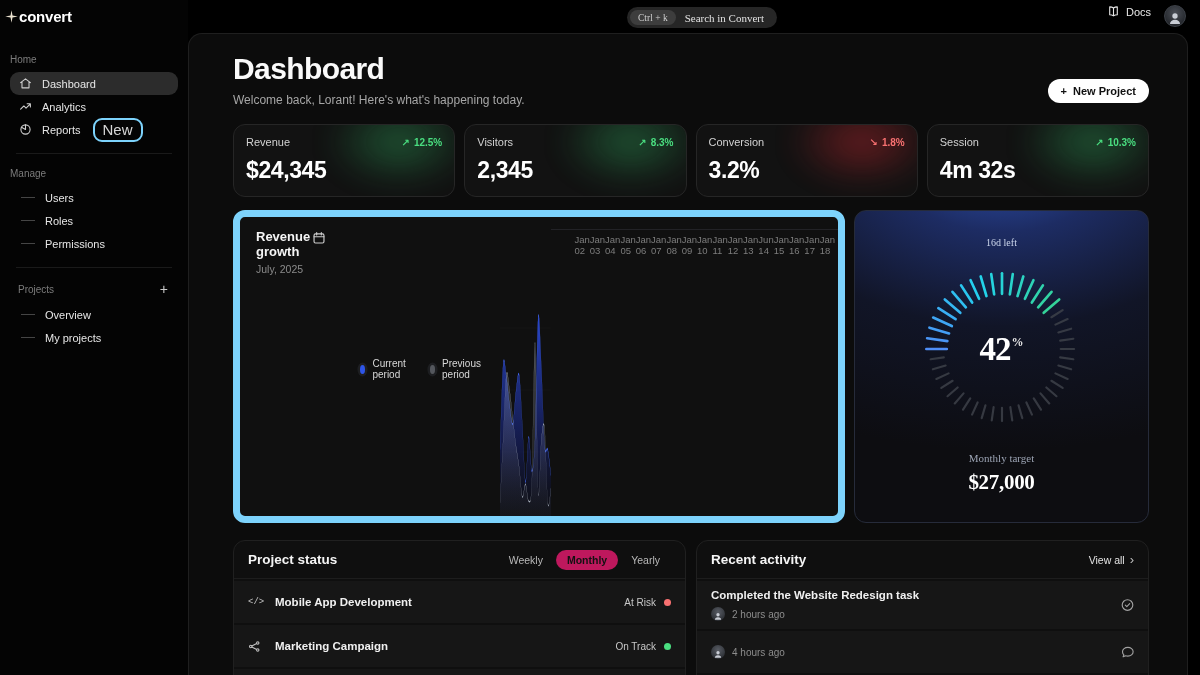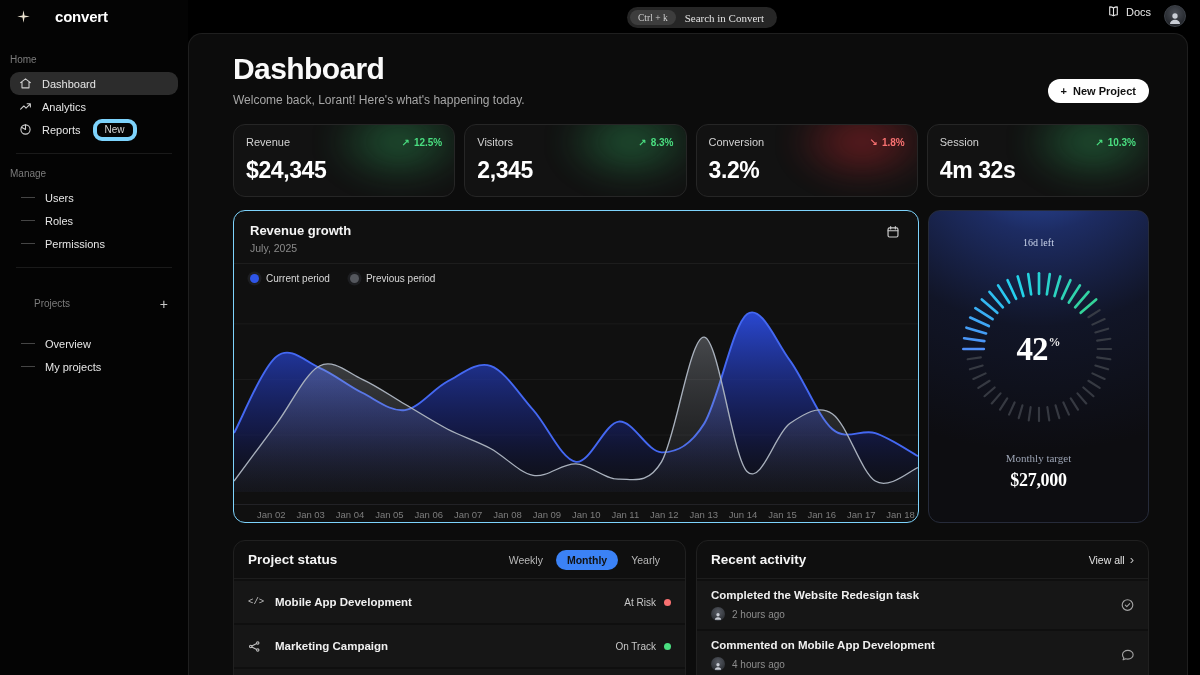--- a/index.html
+++ b/index.html
@@ -1,38 +1,38 @@
 <!DOCTYPE html>
 <html><head>
 <meta charset="utf-8">
 <style>
   * { margin:0; padding:0; box-sizing:border-box; }
   html,body { width:1200px; height:675px; overflow:hidden; background:#000; font-family:"Liberation Sans","DejaVu Sans",sans-serif; color:#f2f2f2; -webkit-font-smoothing:antialiased; }
   svg { display:block; }
 
   
-  .logo { position:absolute; left:16px; top:8px; display:flex; align-items:center; gap:24px; }
+  .logo { position:absolute; left:4px; top:8px; display:flex; align-items:center; gap:0; }
   .logo-name { font-size:15px; font-weight:700; letter-spacing:-0.2px; color:#fff; }
   .search-pill { position:absolute; left:627px; top:7px; height:21px; display:flex; align-items:center; gap:9px; background:#262626; border-radius:11px; padding:0 13px 0 3px; cursor:pointer;font-family:Liberation Serif, serif; }
   .kbd { background:#3d3d3d; border-radius:8px; height:15px; display:flex; align-items:center; padding:0 8px; font-size:9.5px; color:#cfcfcf; }
   .search-text { font-size:11px; color:#e3e3e3; }
   .topbar-right { position:absolute; right:14px; top:5px; display:flex; align-items:flex-start; gap:13px; }
   .docs-link { display:flex; align-items:center; gap:6px; font-size:11px; color:#e8e8e8; cursor:pointer; }
   .avatar { width:22px; height:22px; border-radius:50%; background:radial-gradient(circle at 50% 35%, #4a4e56 0%, #23262b 75%); border:1px solid #3c4047; overflow:hidden; display:flex; align-items:flex-end; justify-content:center; cursor:pointer; }
 
   
   .sidebar { position:absolute; left:0; top:0; width:188px; height:675px; background:#040404; padding:40px 10px 0 10px; }
   .side-label { font-size:10px; color:#7c7c7c; margin:14px 0 7px; }
   .side-label-row { display:flex; align-items:center; justify-content:space-between; margin:14px 8px 7px; }
-  .side-label-row .side-label { margin:16px; }
+  .side-label-row .side-label { margin:0; }
   .plus-btn { color:#c9c9c9; font-size:14px; line-height:1; cursor:pointer; padding:0 2px; }
   .side-item { display:flex; align-items:center; gap:10px; height:23px; padding:0 9px; border-radius:9px; font-size:11px; color:#e6e6e6; cursor:pointer; }
   .side-item.active { background:#2c2c2c; }
   .side-item .ic { width:13px; height:13px; color:#cfcfcf; flex:0 0 auto; }
-  .badge { border:4px solid #7dd3fc; border-radius:9px; font-size:10px; color:#d6d6d6; padding:1.5px 8px; margin-left:2px; }
+  .badge { border:2px solid #7dd3fc; border-radius:9px; font-size:15px; color:#d6d6d6; padding:1.5px 8px; margin-left:2px; }
   .dash { width:14px; height:1px; background:#454545; flex:0 0 auto; margin-left:2px; }
   .side-div { border-top:1px solid #1a1a1a; margin:12px 6px 0; }
 
   
   .main { position:absolute; left:188px; top:33px; width:1000px; height:660px; background:#0c0c0c; border:1px solid #1f1f1f; border-bottom:none; border-radius:14px 14px 0 0; padding:18px 38px 0 44px; overflow:hidden; }
   .head-row { display:flex; justify-content:space-between; align-items:flex-start; }
   .page-title { font-size:30px; font-weight:700; letter-spacing:-0.6px; color:#fafafa; }
   .page-sub { margin-top:7px; font-size:12px; color:#a6a6a6; }
   .new-project { margin-top:27px; background:#fff; color:#101010; border:none; border-radius:14px; height:24px; padding:0 13px; font-size:11px; font-weight:700; display:flex; align-items:center; gap:6px; cursor:pointer; font-family:inherit; }
 
@@ -40,51 +40,51 @@
   .stats { margin-top:17px; display:grid; grid-template-columns:repeat(4,1fr); gap:9px; }
   .stat-card { position:relative; height:73px; background:#121212; border:1px solid #262626; border-radius:12px; padding:11px 12px; overflow:hidden; }
   .stat-glow { position:absolute; right:-20px; top:-28px; width:150px; height:90px; border-radius:50%; filter:blur(14px); opacity:.8; pointer-events:none; }
   .stat-top { position:relative; display:flex; justify-content:space-between; align-items:center; }
   .stat-label { font-size:11px; color:#d2d2d2; }
   .stat-delta { font-size:10px; display:flex; align-items:center; gap:4px; font-weight:600; }
   .stat-value { position:relative; margin-top:9px; font-size:23px; font-weight:700; letter-spacing:-0.4px; color:#fff; }
 
   
   .mid { margin-top:13px; display:flex; gap:9px; height:313px; }
-  .chart-card { width:686px; background:#101010; border:1px solid #7dd3fc; border-radius:12px; display:flex; flex-direction:column; overflow:hidden; }
+  .chart-card { width:612px; background:#101010; border:7px solid #7dd3fc; border-radius:12px; display:flex; flex-direction:row; overflow:hidden; }
   .chart-head { display:flex; justify-content:space-between; align-items:flex-start; padding:12px 16px 9px; }
   .chart-title { font-size:13px; font-weight:700; color:#f5f5f5; }
   .chart-sub { margin-top:4px; font-size:10.5px; color:#8b8b8b; }
   .cal-btn { background:none; border:none; color:#cdcdcd; cursor:pointer; padding:2px; }
   .chart-div { border-top:1px solid #1d1d1d; }
   .legend { display:flex; align-items:center; gap:20px; padding:9px 16px 4px; }
   .legend-item { display:flex; align-items:center; gap:7px; font-size:10px; color:#d8d8d8; cursor:pointer; }
   .legend-dot { width:9px; height:9px; border-radius:50%; box-shadow:0 0 0 2.5px rgba(120,130,160,0.12); }
   .chart-svg { width:100%; height:228px; margin-top:auto; }
   .x-labels { display:flex; justify-content:space-between; padding:4px 3px 0 23px; height:19px; font-size:9.5px; color:#7d7d7d; border-top:1px solid #222226;margin-top:12px; }
 
   .gauge-card { flex:1; border-radius:12px; border:1px solid #262b3a;
     background:radial-gradient(150% 95% at 50% -18%, #2f54b5 0%, #1d2c63 26%, #111527 58%, #0d0d11 100%);
     display:flex; flex-direction:column; align-items:center; padding-top:26px;font-family:Liberation Serif, serif; }
   .days-left { font-size:10px; color:#ccd6ec; }
   .gauge-wrap { position:relative; margin-top:12px; width:178px; height:178px; }
   .gauge-center { position:absolute; inset:0; display:flex; align-items:center; justify-content:center; }
   .gauge-num { font-size:33px; font-weight:700; letter-spacing:-1px; color:#fff; }
   .gauge-unit { font-size:12px; font-weight:700; color:#e8e8e8; vertical-align:14px; margin-left:1px; }
   .target-label { margin-top:14px; font-size:11px; color:#9aa2b2; }
-  .target-value { margin-top:6px; font-size:18px; font-weight:700; letter-spacing:-0.3px; color:#fff; }
+  .target-value { margin-top:6px; font-size:21px; font-weight:700; letter-spacing:-0.3px; color:#fff; }
 
   
   .bottom { margin-top:17px; display:flex; gap:10px; }
   .panel-card { width:454px; background:#0f0f0f; border:1px solid #202020; border-radius:12px; overflow:hidden; height:300px; }
   .panel-head { height:37px; display:flex; justify-content:space-between; align-items:center; padding:0 14px; }
   .panel-title { font-size:13.5px; font-weight:700; color:#f5f5f5; }
   .tabs { display:flex; align-items:center; gap:2px; }
   .tab { font-size:10.5px; color:#b9b9b9; padding:4px 11px; border-radius:13px; cursor:pointer; background:none; border:none; font-family:inherit; }
-  .tab.active { background:#3b82f6; color:#111; font-weight:700; }
+  .tab.active { background:#be185d; color:#111; font-weight:700; }
   .panel-div { border-top:1px solid #1d1d1d; }
   .p-row { height:42px; background:#161616; margin-top:2px; display:flex; align-items:center; padding:0 14px; gap:11px; cursor:pointer; }
   .p-row:first-of-type { margin-top:0; }
   .p-ic { width:16px; color:#c4c4c4; font-family:"Liberation Mono","DejaVu Sans Mono",monospace; font-size:9px; flex:0 0 auto; }
   .p-name { font-size:11.5px; font-weight:600; color:#f0f0f0; }
   .p-right { margin-left:auto; display:flex; align-items:center; gap:8px; }
   .p-status { font-size:10px; color:#c7c7c7; }
   .p-dot { width:7px; height:7px; border-radius:50%; }
   .view-all { display:flex; align-items:center; gap:5px; background:none; border:none; color:#e3e3e3; font-size:10.5px; cursor:pointer; font-family:inherit; }
   .chev { font-size:13px; color:#bdbdbd; line-height:1; }
@@ -435,21 +435,20 @@
         </div>
         <span class="a-icon">
           <svg width="15" height="15" viewBox="0 0 24 24" fill="none" stroke="currentColor" stroke-width="1.8" stroke-linecap="round" stroke-linejoin="round">
               <circle cx="12" cy="12" r="8.5"></circle>
               <path d="M8.5 12.3l2.4 2.4 4.6-5"></path>
             </svg>
         </span>
       </div>
 
       <div class="a-row">
-        <div class="a-title">Commented on Mobile App Development</div>
         <div class="a-meta">
           <span class="mini-avatar">
               <svg width="10" height="10" viewBox="0 0 24 24">
                 <circle cx="12" cy="9" r="4" fill="#c9cdd5"></circle>
                 <path d="M4.5 21a7.5 6.2 0 0 1 15 0z" fill="#c9cdd5"></path>
               </svg>
             </span>
           <span class="a-time">4 hours ago</span>
         </div>
         <span class="a-icon">

